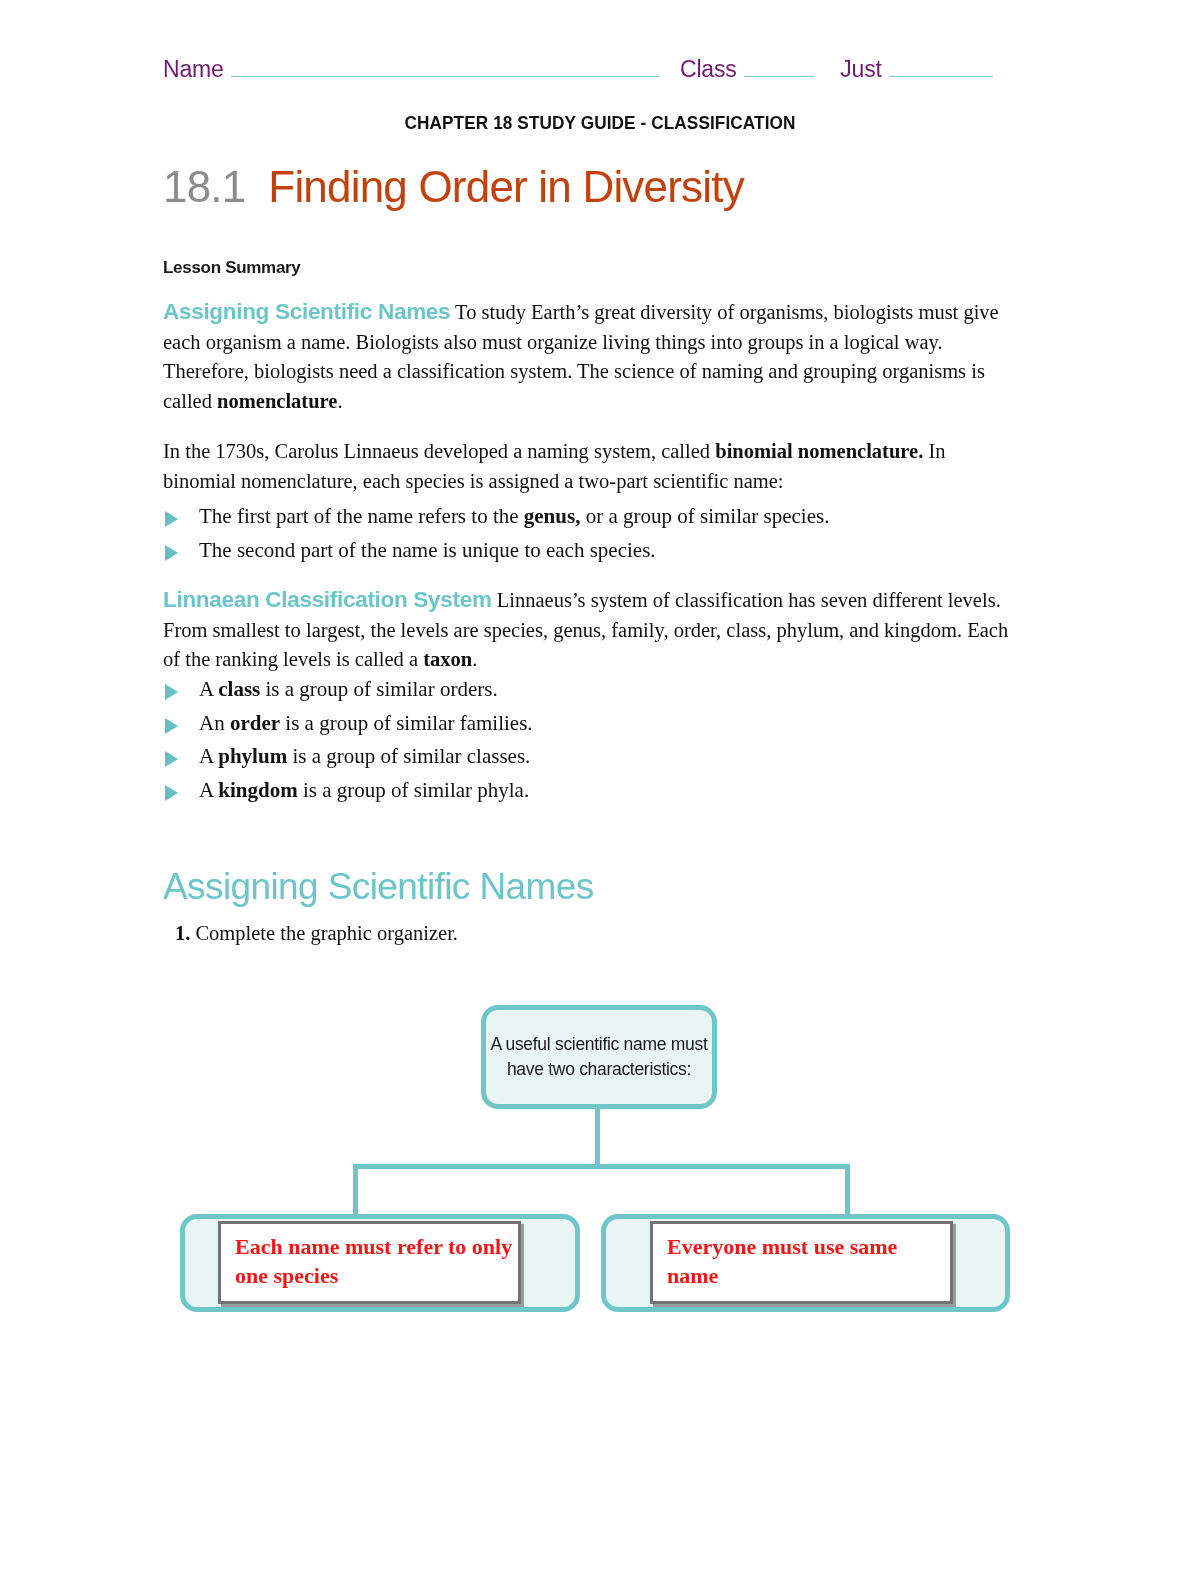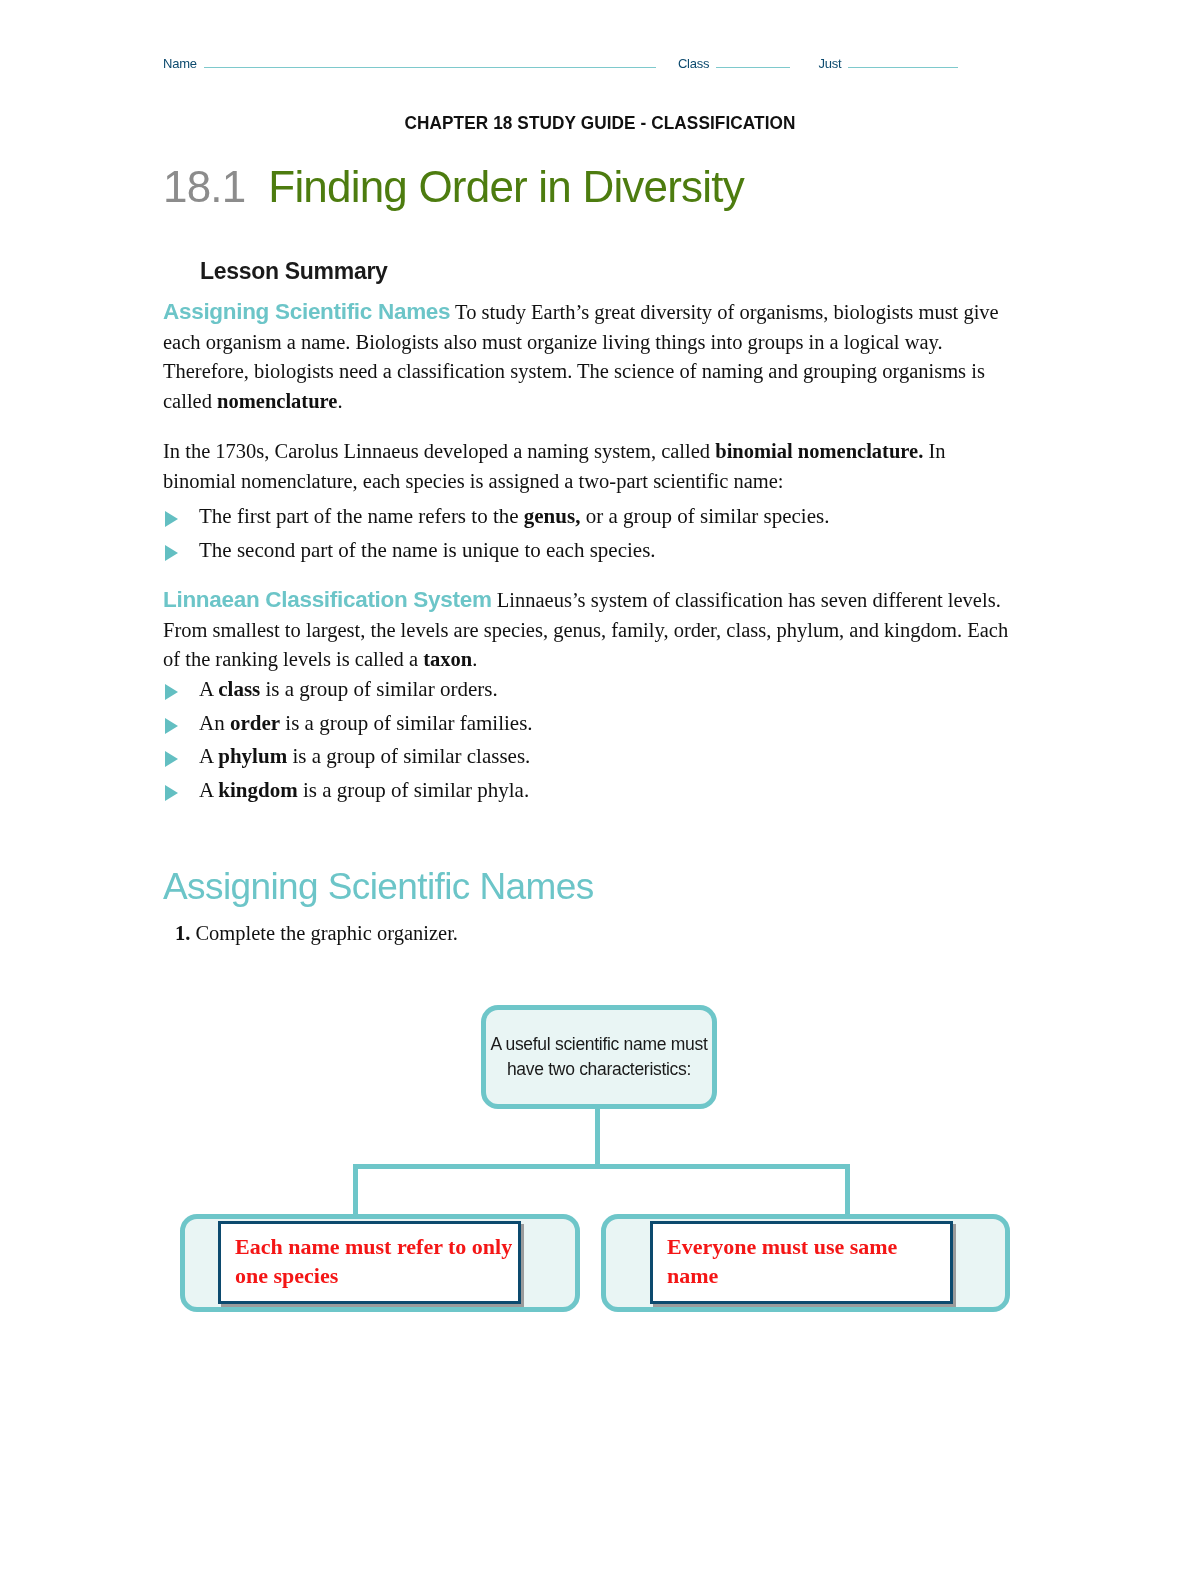--- a/index.html
+++ b/index.html
@@ -23,22 +23,22 @@
 
   
   .header-row {
     position: absolute;
     left: 163px;
     top: 56px;
     width: 830px;
     display: flex;
     align-items: baseline;
     font-family: "Liberation Sans", sans-serif;
-    font-size: 13px;
-    color: #0c4a6e;
+    font-size: 23px;
+    color: #701a75;
     letter-spacing: -0.2px;
   }
   .hdr-label { white-space: nowrap; }
   .rule {
     display: inline-block;
     border-bottom: 1.6px solid #7ec9cc;
     height: 1px;
     margin: 0 0 4px 7px;
   }
   .rule-name  { width: 452px; }
@@ -67,31 +67,30 @@
     position: absolute;
     top: 162px;
     left: 163px;
     font-family: "Liberation Sans", sans-serif;
     font-size: 44px;
     font-weight: normal;
     letter-spacing: -0.8px;
     white-space: nowrap;
   }
   .lesson-num { color: #8c8c8c; }
-  .lesson-name { color: #4d7c0f; }
+  .lesson-name { color: #c2410c; }
 
   
   .sec-heading {
     position: absolute;
     font-family: "Liberation Sans", sans-serif;
-    font-size: 23px;
+    font-size: 17px;
     font-weight: bold;
     color: #1a1a1a;
     letter-spacing: -0.3px;
-    margin-left: 37px;
   }
   .h-lesson-summary { top: 258px; left: 163px; }
 
   .big-teal-heading {
     position: absolute;
     font-family: "Liberation Sans", sans-serif;
     font-size: 37px;
     font-weight: normal;
     color: #6cc5c8;
     letter-spacing: -0.6px;
@@ -210,21 +209,21 @@
     background: #e9f5f4;
   }
   .node-bottom-left  { left: 180px; width: 400px; }
   .node-bottom-right { left: 601px; width: 409px; }
 
   .answer-box {
     position: absolute;
     top: 1205px;
     height: 83px;
     background: #ffffff;
-    border: 3px solid #0c4a6e;
+    border: 3px solid #737373;
     box-shadow: 3px 3px 0 0 #9b9b9b;
     font-family: "Liberation Serif", serif;
     font-weight: bold;
     font-size: 22px;
     line-height: 29px;
     color: #f41616;
     padding: 8px 0 18px 14px;
   }
   .answer-box-left  { left: 218px; width: 303px; }
   .answer-box-right { left: 650px; width: 303px; }

